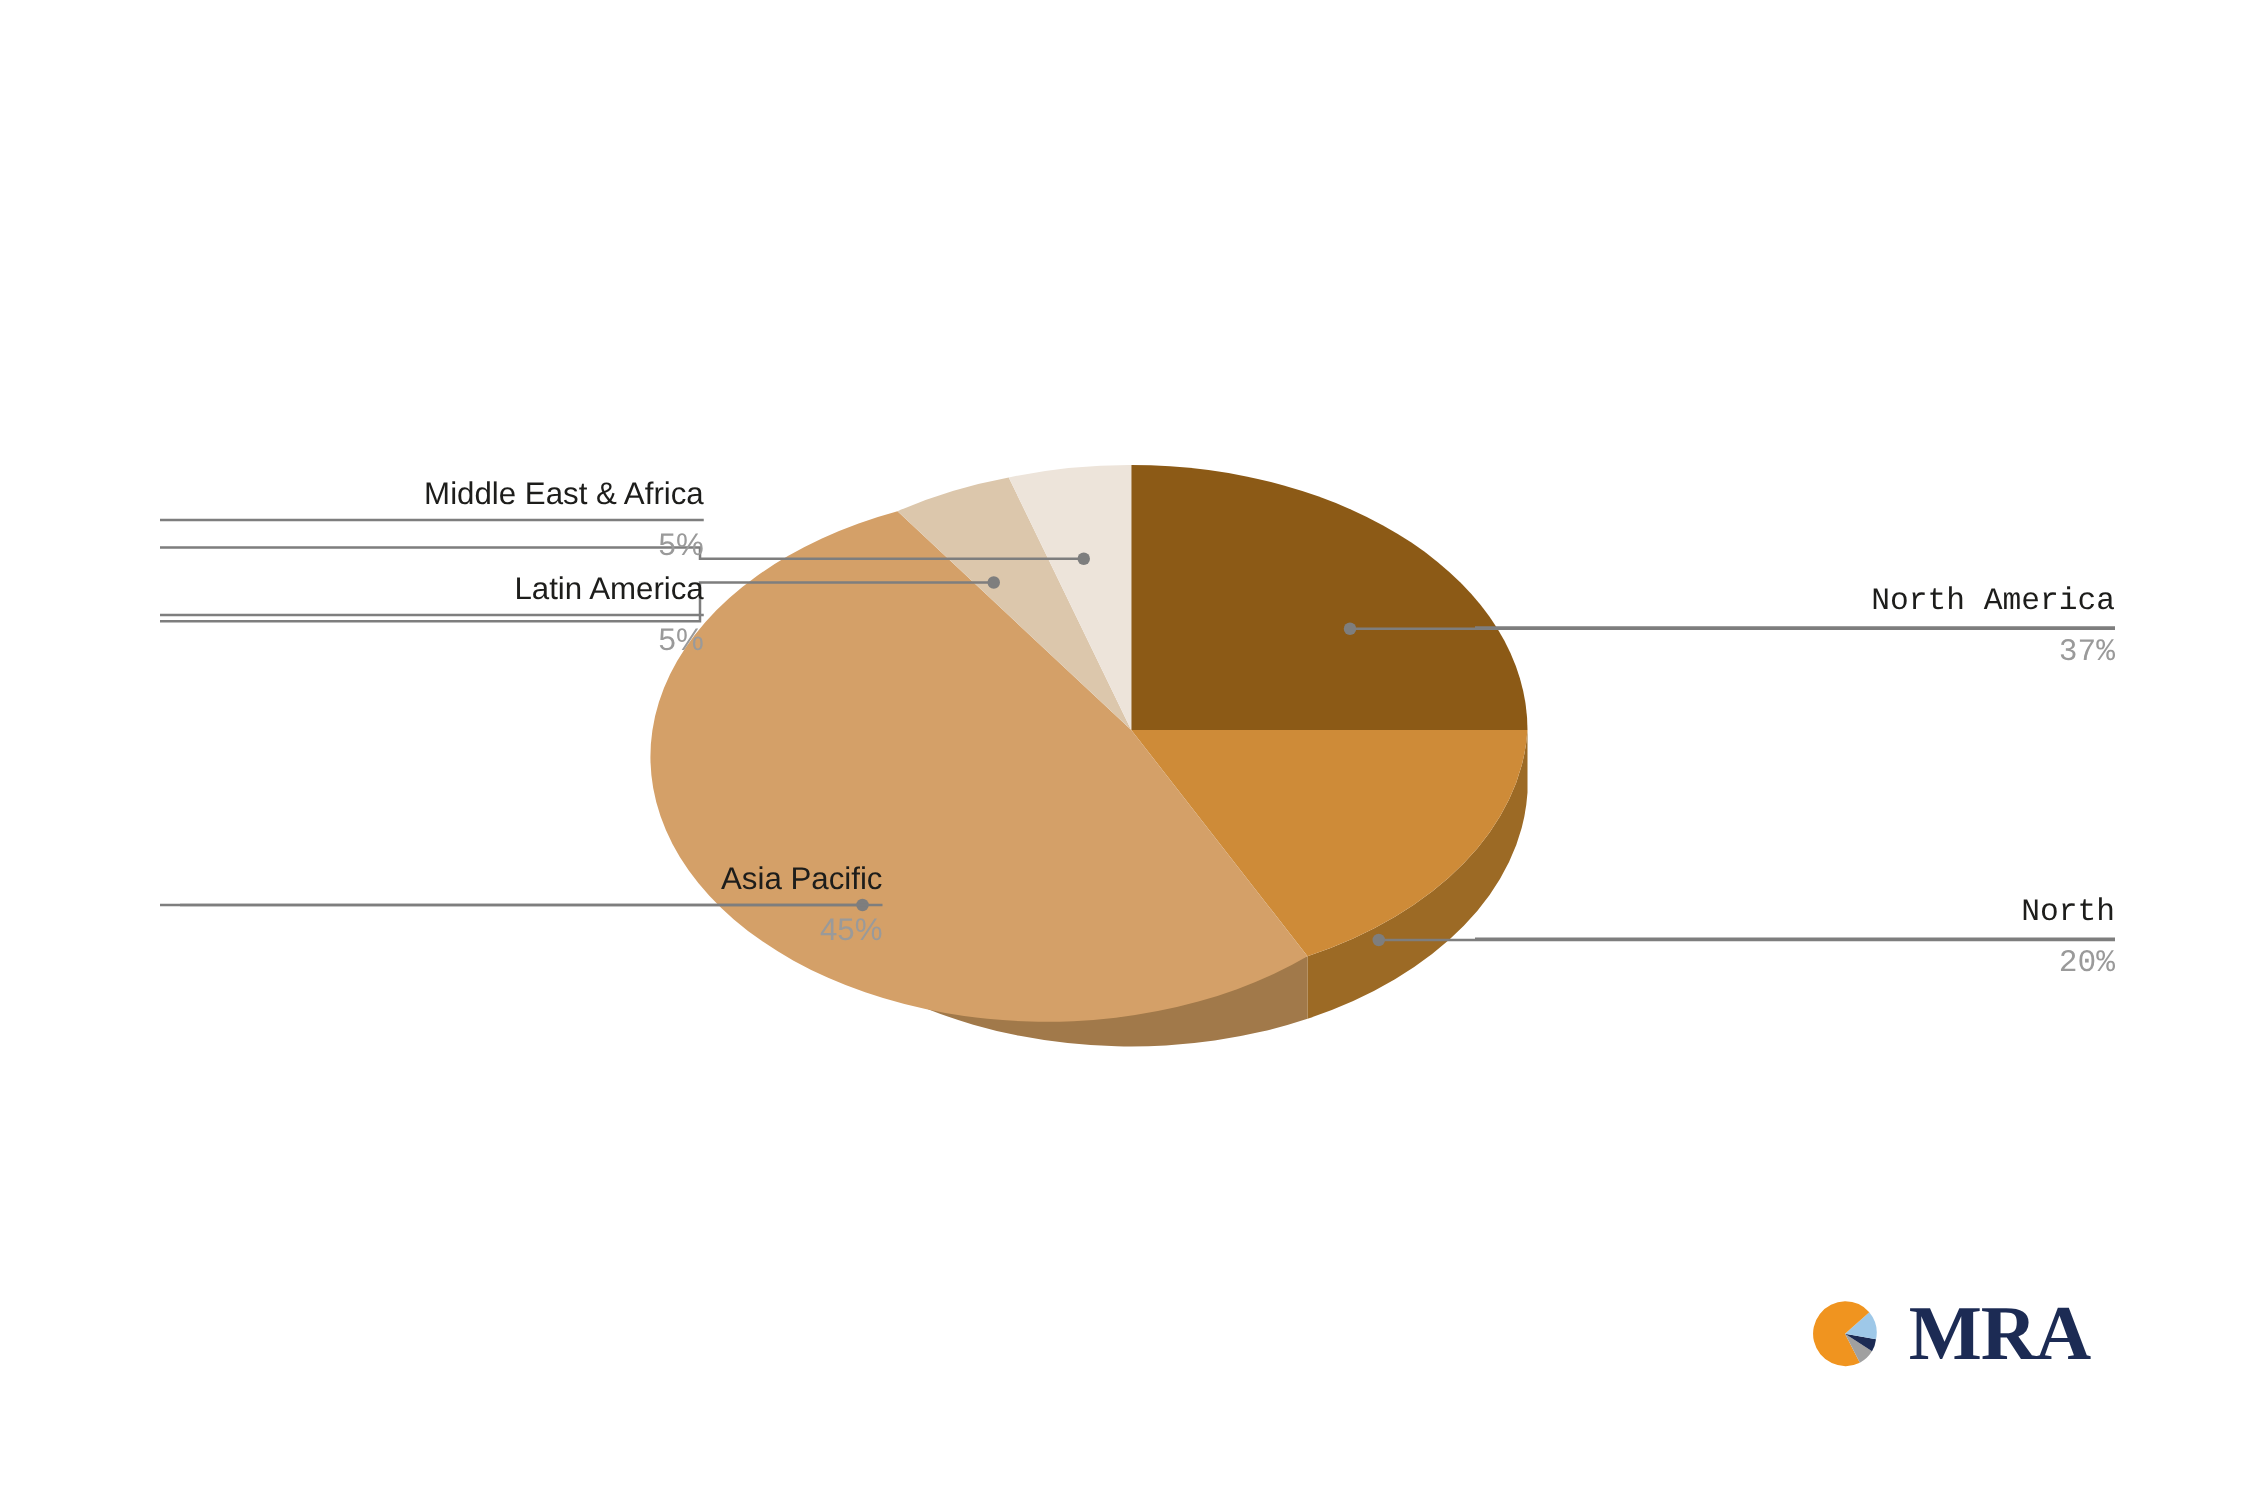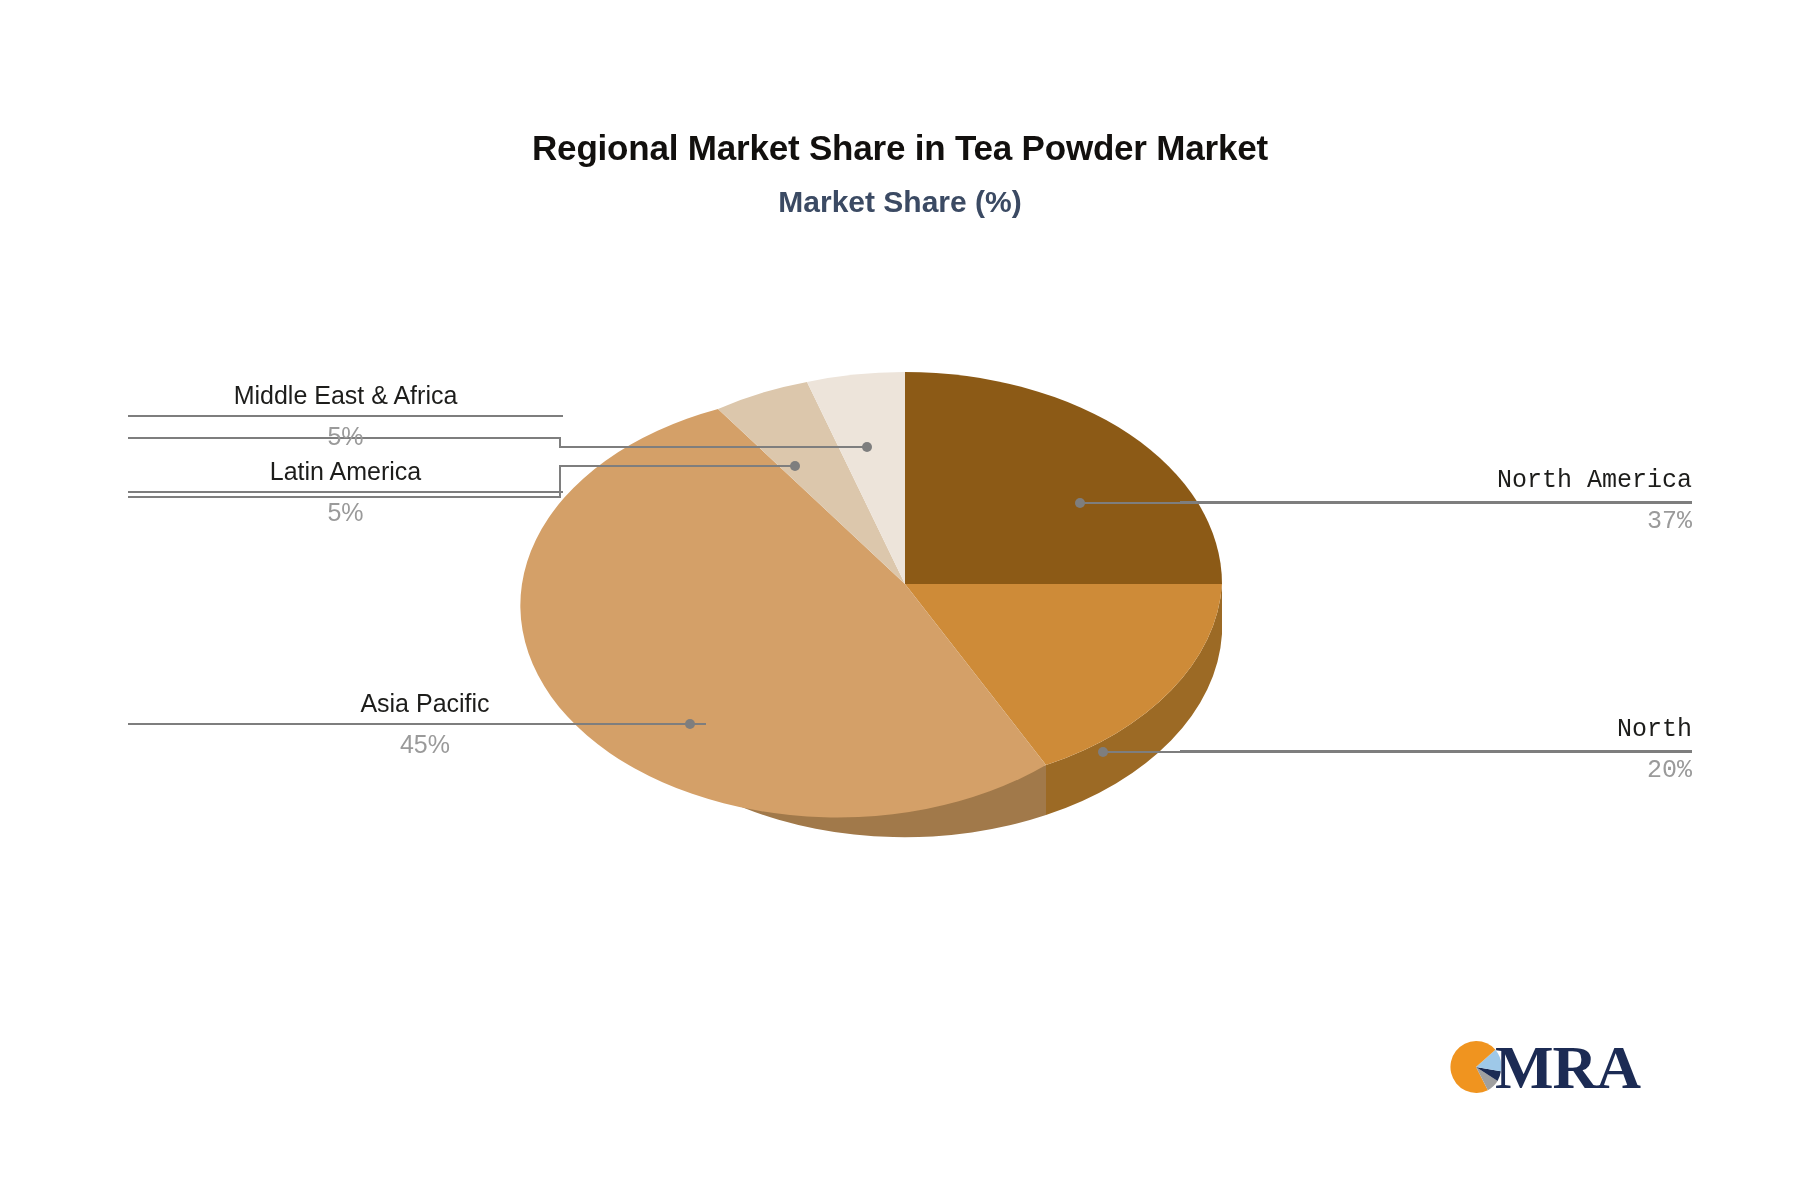--- a/index.html
+++ b/index.html
@@ -72,29 +72,30 @@
   .callout .cl-value {
     display: block;
     font-size: 25px;
     color: #9a9a9a;
     line-height: 30px;
     white-space: nowrap;
   }
   .callout.right .cl-name,
   .callout.right .cl-value { text-align: right; font-family: Liberation Mono, monospace; }
   .callout.left .cl-name,
-  .callout.left .cl-value { text-align: center; }
+  .callout.left .cl-value { text-align: right; }
 
   
   #logo {
     position: absolute;
     left: 1449px;
     top: 1040px;
     display: flex;
     align-items: center;
+    gap: 32px;
   }
   #logo .logo-mark {
     width: 54px;
     height: 54px;
     display: block;
   }
   #logo .logo-word {
     font-family: "Liberation Serif", serif;
     font-size: 62px;
     font-weight: bold;
@@ -102,24 +103,20 @@
     line-height: 54px;
     letter-spacing: -1px;
     margin-left: -8px;
   }
 </style>
 </head>
 <body>
 
 <div id="canvas">
 
-  <div class="title-block">
-    <div class="chart-title">Regional Market Share in Tea Powder Market</div>
-    <div class="chart-subtitle">Market Share (%)</div>
-  </div>
 
   <svg id="pie-svg" viewBox="0 0 1800 1196">
     <defs></defs>
 
     <g>
 
       <path fill="#A1794A" d="M 588 584 L 588 634
                A 317 212 0 0 0 1046 815
                L 1046 765
                A 317 212 0 0 1 588 584 Z"></path>

